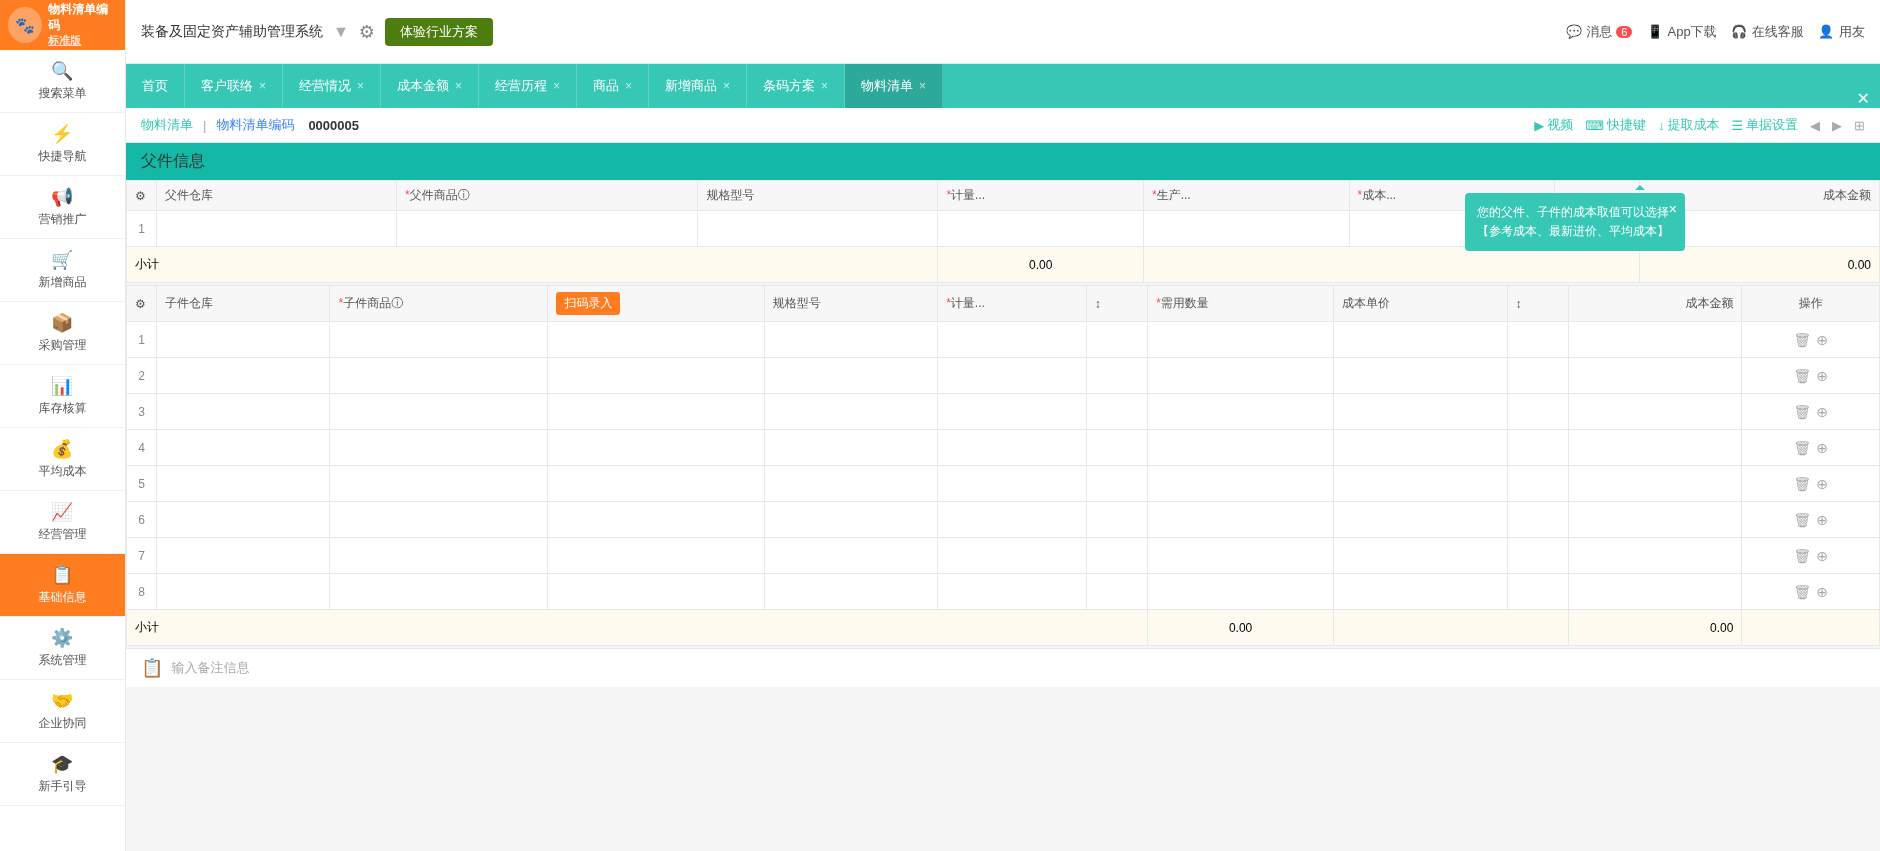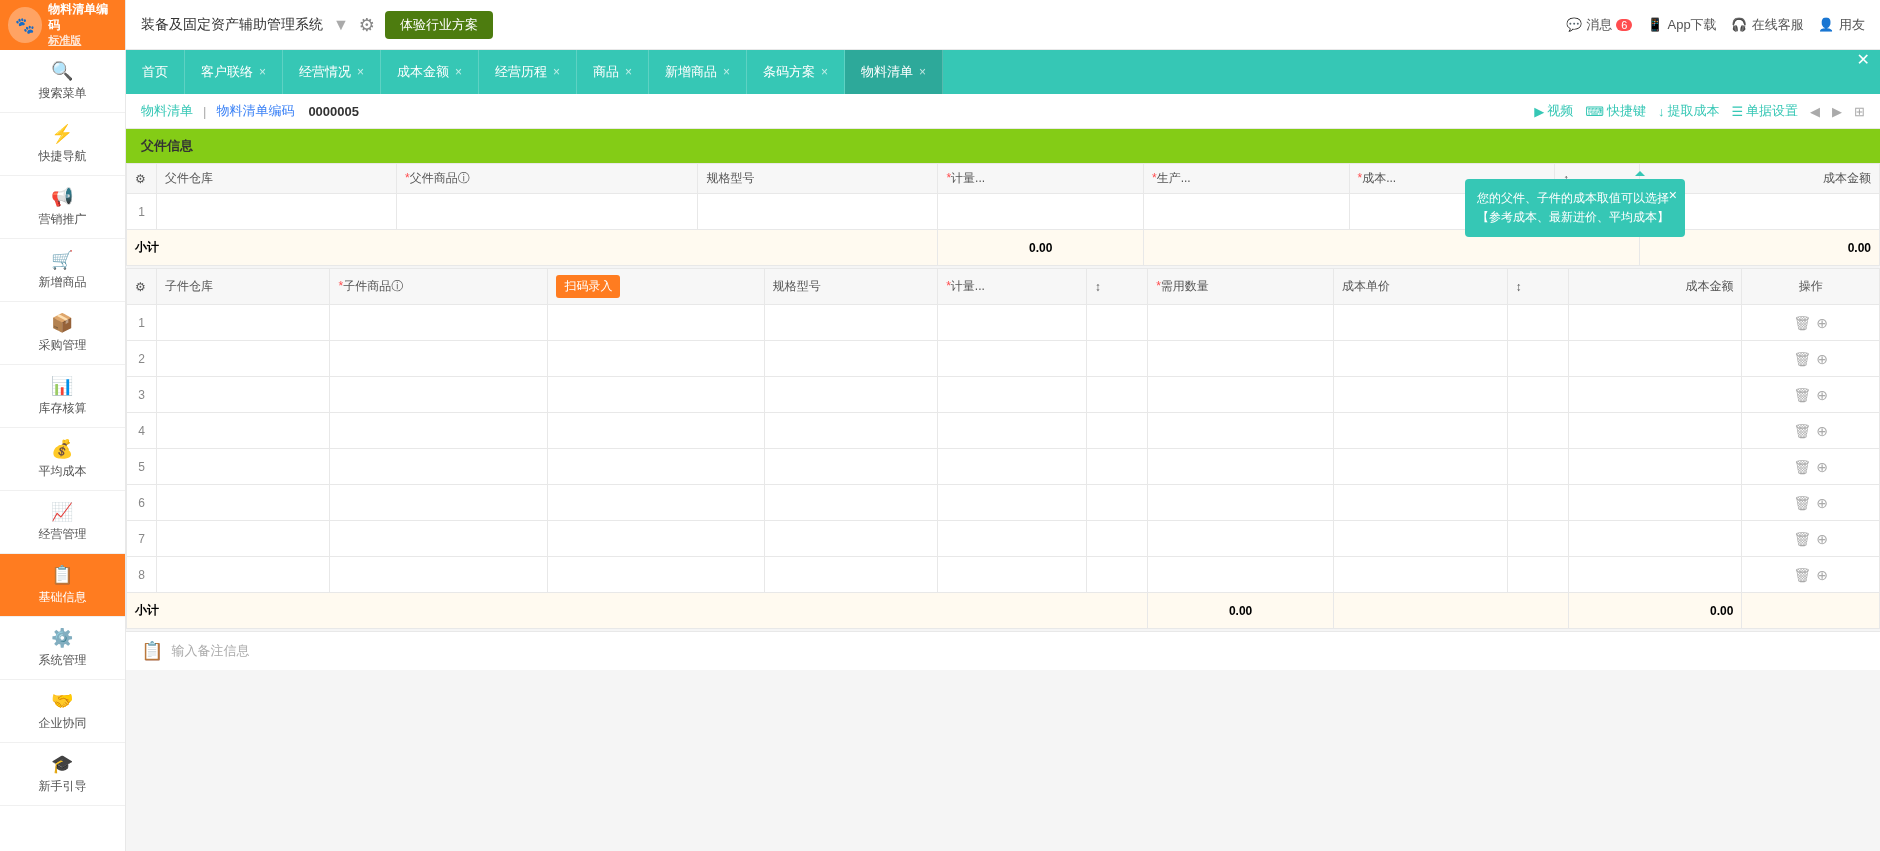--- a/index.html
+++ b/index.html
@@ -14,51 +14,51 @@
     .sidebar-logo-text { font-size: 12px; font-weight: bold; line-height: 1.3; }
     
     .sidebar-item { display: flex; flex-direction: column; align-items: center; padding: 10px 5px; cursor: pointer; color: #555; font-size: 12px; gap: 3px; border-bottom: 1px solid #f0f0f0; }
     .sidebar-item.active { background: #ff7c20; color: #fff; }
     .sidebar-item-icon { font-size: 18px; }
     
     
     .main-content { flex: 1; display: flex; flex-direction: column; overflow: hidden; }
     
     
-    .top-bar { background: #fff; height: 50px; display: flex; align-items: center; padding: 0 15px; border-bottom: 1px solid #e8e8e8; justify-content: space-between; flex-shrink: 0; }
+    .top-bar { background: #fff; height: 64px; display: flex; align-items: center; padding: 0 15px; border-bottom: 1px solid #e8e8e8; justify-content: space-between; flex-shrink: 0; }
     .top-bar-left { display: flex; align-items: center; gap: 10px; }
     .system-title { font-size: 14px; color: #333; }
     .top-bar-btn { background: #4d7c0f; color: #fff; border: none; padding: 5px 15px; border-radius: 4px; cursor: pointer; font-size: 13px; }
     .top-bar-settings { color: #888; font-size: 18px; cursor: pointer; }
     .top-bar-right { display: flex; align-items: center; gap: 15px; color: #555; font-size: 13px; }
     .top-bar-right-item { display: flex; align-items: center; gap: 4px; cursor: pointer; }
     .badge { background: #ff4d4f; color: #fff; border-radius: 10px; padding: 0 5px; font-size: 11px; }
     
     
-    .nav-tabs { background: #36c7b5; display: flex; align-items: flex-start; flex-shrink: 0; overflow: hidden; }
+    .nav-tabs { background: #36c7b5; display: flex; align-items: flex-end; flex-shrink: 0; overflow: hidden; }
     .nav-tab { color: #fff; padding: 0 16px; height: 44px; display: flex; align-items: center; cursor: pointer; font-size: 13px; white-space: nowrap; border-right: 1px solid rgba(255,255,255,0.2); }
     .nav-tab.active { background: rgba(0,0,0,0.15); }
     .nav-tab .close-icon { margin-left: 6px; font-size: 12px; opacity: 0.7; }
     
     
     .content-area { flex: 1; background: #f5f5f5; overflow: auto; padding: 0; }
     
     
     .page-header { background: #fff; padding: 8px 15px; display: flex; align-items: center; gap: 10px; border-bottom: 1px solid #e8e8e8; font-size: 13px; }
     .page-header-actions { margin-left: auto; display: flex; align-items: center; gap: 12px; color: #36c7b5; font-size: 13px; }
     .page-header-actions span { cursor: pointer; display: flex; align-items: center; gap: 3px; }
     
     
     .section { background: #fff; margin: 0; }
-    .section-title { padding: 8px 15px; font-size: 13px; font-weight: bold; color: #333; background: #84cc16; }
+    .section-title { padding: 8px 15px; font-size: 16px; font-weight: normal; color: #333; background: #14b8a6; }
     
     .data-table { width: 100%; border-collapse: collapse; }
     .data-table th { background: #f7f7f7; border: 1px solid #e8e8e8; padding: 6px 8px; font-size: 12px; font-weight: normal; color: #555; text-align: left; white-space: nowrap; }
     .data-table td { border: 1px solid #e8e8e8; padding: 4px 8px; font-size: 12px; height: 36px; }
-    .data-table .subtotal-row td { background: #fffaf0; font-weight: bold; }
+    .data-table .subtotal-row td { background: #fffaf0; font-weight: normal; }
     .data-table .row-num { color: #888; text-align: center; width: 30px; }
     .required { color: #ff4d4f; }
     .col-settings { color: #888; cursor: pointer; text-align: center; width: 30px; }
     
     .scan-btn { background: #ff7c20; color: #fff; border: none; padding: 3px 8px; border-radius: 3px; font-size: 12px; cursor: pointer; }
     
     .action-icons { display: flex; gap: 5px; justify-content: center; }
     .action-icon { color: #aaa; cursor: pointer; font-size: 14px; }
     
     

